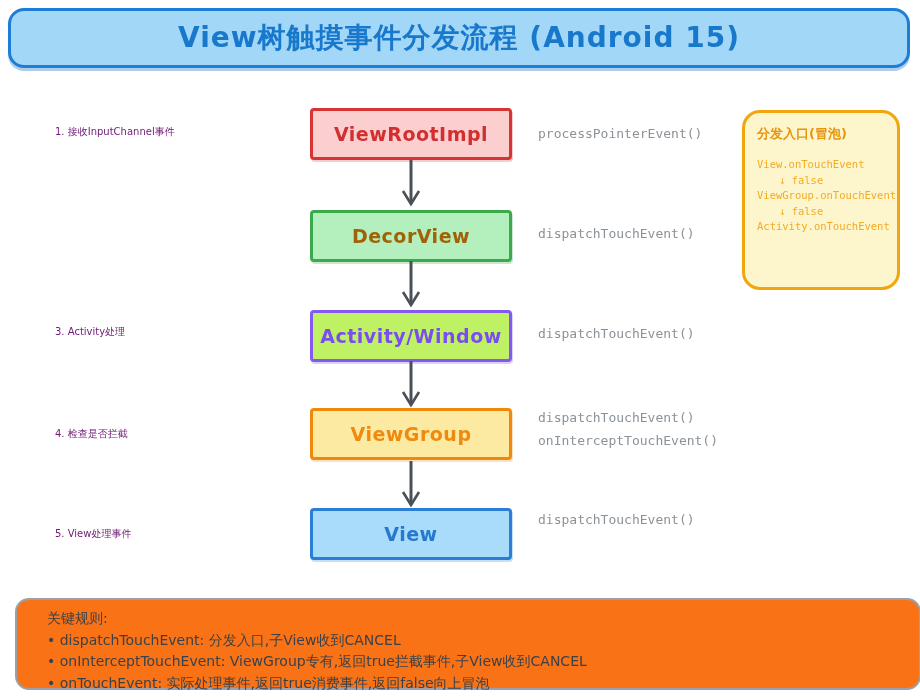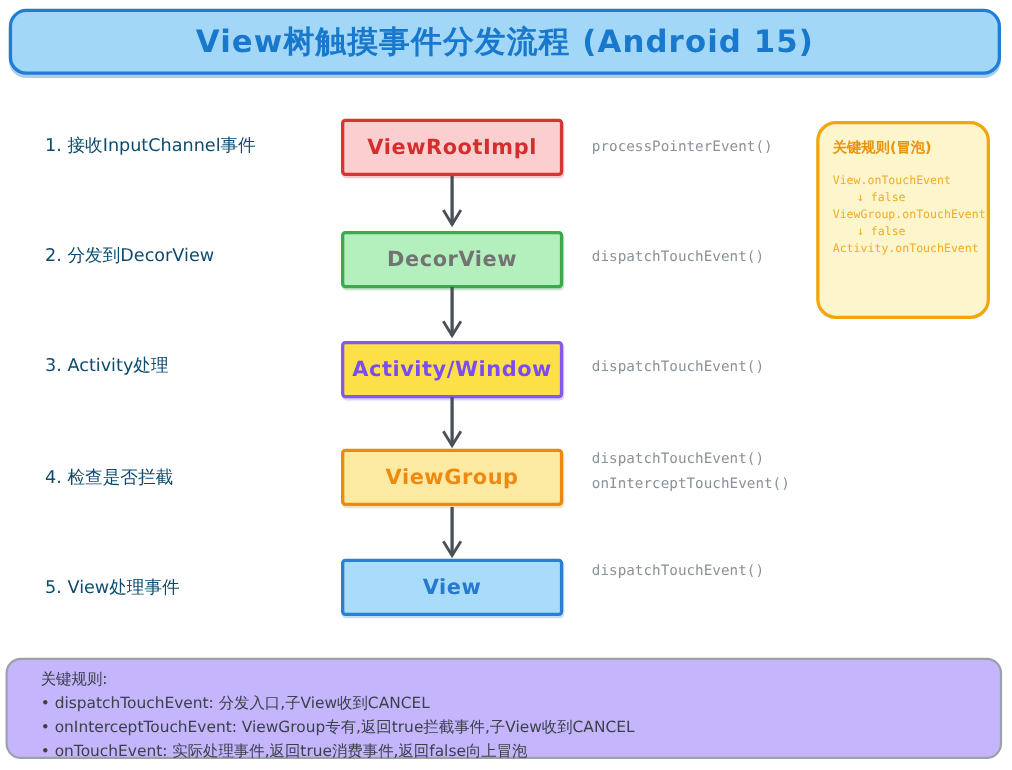--- a/index.html
+++ b/index.html
@@ -10,33 +10,33 @@
   
   .title-bar{
     position:absolute;left:8px;top:8px;width:896px;height:54px;
     background:#a3d7f8;border:3px solid #1c7ed6;border-radius:16px;
     display:flex;align-items:center;justify-content:center;
     box-shadow:0 3px 0 rgba(25,113,194,.35);
   }
   .title-bar span{color:#1878cc;font-size:28px;font-weight:bold;letter-spacing:1px;}
   
   .step-label{
-    position:absolute;left:41px;width:245px;height:20px;
-    color:#0c4a6e;font-size:16px;line-height:20px;white-space:nowrap;
+    position:absolute;left:55px;width:245px;height:20px;
+    color:#701a75;font-size:10px;line-height:20px;white-space:nowrap;
   }
   .sl1{top:122px;} .sl2{top:222px;} .sl3{top:322px;} .sl4{top:424px;} .sl5{top:524px;}
   
   .flow-box{
     position:absolute;left:310px;width:196px;height:46px;
     border-radius:4px;border:3px solid;display:flex;align-items:center;justify-content:center;
     font-size:19px;font-weight:bold;letter-spacing:.5px;
   }
   .fb1{top:108px;background:#fbcfcf;border-color:#d83434;color:#d32f2f;box-shadow:1px 2px 0 rgba(216,52,52,.25);}
-  .fb2{top:210px;background:#b4f0bd;border-color:#3aaa4d;color:#737373;box-shadow:1px 2px 0 rgba(47,158,68,.25);}
-  .fb3{top:310px;background:#fde047;border-color:#8558f0;color:#7b4df0;box-shadow:1px 2px 0 rgba(112,72,232,.25);}
+  .fb2{top:210px;background:#b4f0bd;border-color:#3aaa4d;color:#a16207;box-shadow:1px 2px 0 rgba(47,158,68,.25);}
+  .fb3{top:310px;background:#bef264;border-color:#8558f0;color:#7b4df0;box-shadow:1px 2px 0 rgba(112,72,232,.25);}
   .fb4{top:408px;background:#fdeaa2;border-color:#f0880b;color:#ef8a10;box-shadow:1px 2px 0 rgba(240,140,0,.25);}
   .fb5{top:508px;background:#a9dcfa;border-color:#2a7fd4;color:#2779cc;box-shadow:1px 2px 0 rgba(28,126,214,.25);justify-content:center;}
   
   .methods{
     position:absolute;left:538px;width:210px;
     color:#8b9298;font-family:"DejaVu Sans Mono","Liberation Mono",monospace;
     font-size:13px;line-height:23px;white-space:nowrap;
   }
   .m1{top:122px;} .m2{top:222px;} .m3{top:322px;} .m4{top:406px;} .m5{top:506px;line-height:28px;}
   
@@ -49,22 +49,22 @@
     padding:12px 10px 0 12px;
   }
   .note-title{color:#e8940c;font-size:13px;font-weight:bold;margin-bottom:14px;}
   .note-line{
     color:#f3ab25;font-family:"DejaVu Sans Mono","Liberation Mono",monospace;
     font-size:10.5px;line-height:15.5px;white-space:nowrap;
   }
   .note-line.indent{padding-left:22px;}
   
   .rules{
-    position:absolute;left:5px;top:598px;width:906px;height:92px;
-    background:#c4b5fd;border:2px solid #9aa1a8;border-radius:14px;box-sizing:border-box;
+    position:absolute;left:15px;top:598px;width:906px;height:92px;
+    background:#f97316;border:2px solid #9aa1a8;border-radius:14px;box-sizing:border-box;
     padding:8px 0 0 30px;
   }
   .rules div{color:#3a4148;font-size:14px;line-height:21.5px;white-space:nowrap;}
 </style>
 </head>
 <body>
 
 <div class="canvas">
 
   <div class="title-bar">
@@ -72,21 +72,20 @@
   </div>
 
   <div class="step-label sl1">1. 接收InputChannel事件</div>
   <div class="flow-box fb1">
     <span>ViewRootImpl</span>
   </div>
   <div class="methods m1">
     <div>processPointerEvent()</div>
   </div>
 
-  <div class="step-label sl2">2. 分发到DecorView</div>
   <div class="flow-box fb2">
     <span>DecorView</span>
   </div>
   <div class="methods m2">
     <div>dispatchTouchEvent()</div>
   </div>
 
   <div class="step-label sl3">3. Activity处理</div>
   <div class="flow-box fb3">
     <span>Activity/Window</span>
@@ -123,21 +122,21 @@
   <svg class="arrow a3" width="26" height="48" viewBox="0 0 26 48">
     <line x1="13" y1="0" x2="13" y2="44" stroke="#495057" stroke-width="3"></line>
     <polyline points="5,31 13,44 21,31" fill="none" stroke="#495057" stroke-width="2.6"></polyline>
   </svg>
   <svg class="arrow a4" width="26" height="48" viewBox="0 0 26 48">
     <line x1="13" y1="0" x2="13" y2="44" stroke="#495057" stroke-width="3"></line>
     <polyline points="5,31 13,44 21,31" fill="none" stroke="#495057" stroke-width="2.6"></polyline>
   </svg>
 
   <div class="note">
-    <div class="note-title">关键规则(冒泡)</div>
+    <div class="note-title">分发入口(冒泡)</div>
     <div class="note-line">View.onTouchEvent</div>
     <div class="note-line indent">↓ false</div>
     <div class="note-line">ViewGroup.onTouchEvent</div>
     <div class="note-line indent">↓ false</div>
     <div class="note-line">Activity.onTouchEvent</div>
   </div>
 
   <div class="rules">
     <div>关键规则:</div>
     <div>• dispatchTouchEvent: 分发入口,子View收到CANCEL</div>

